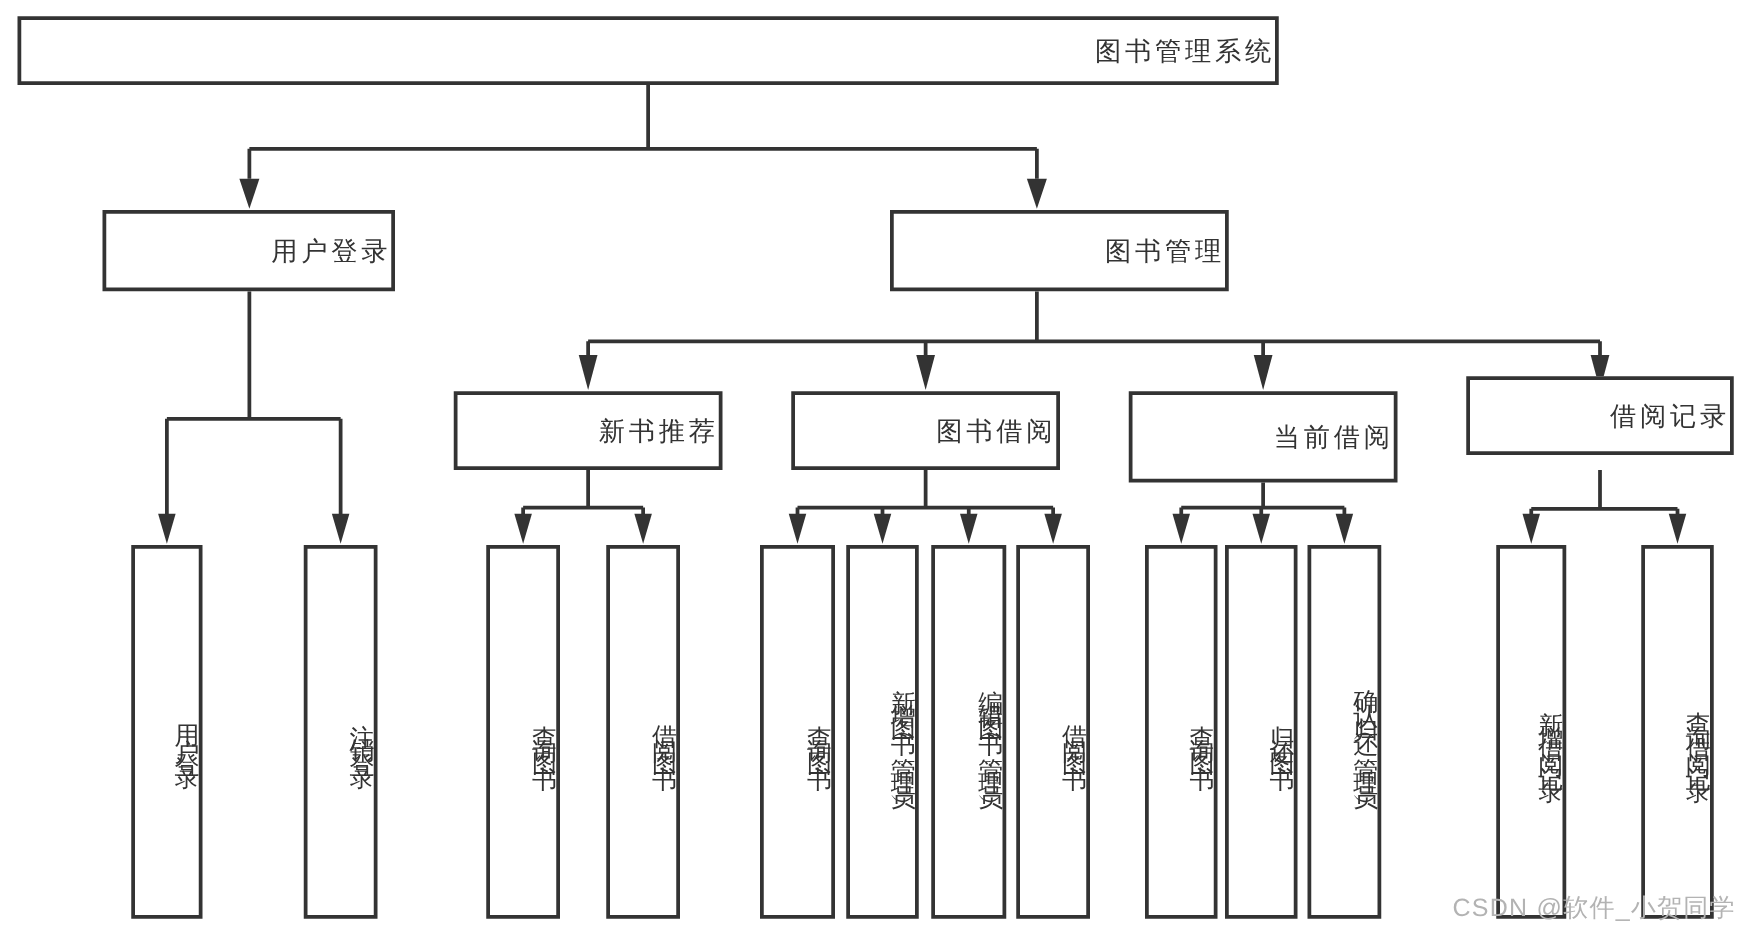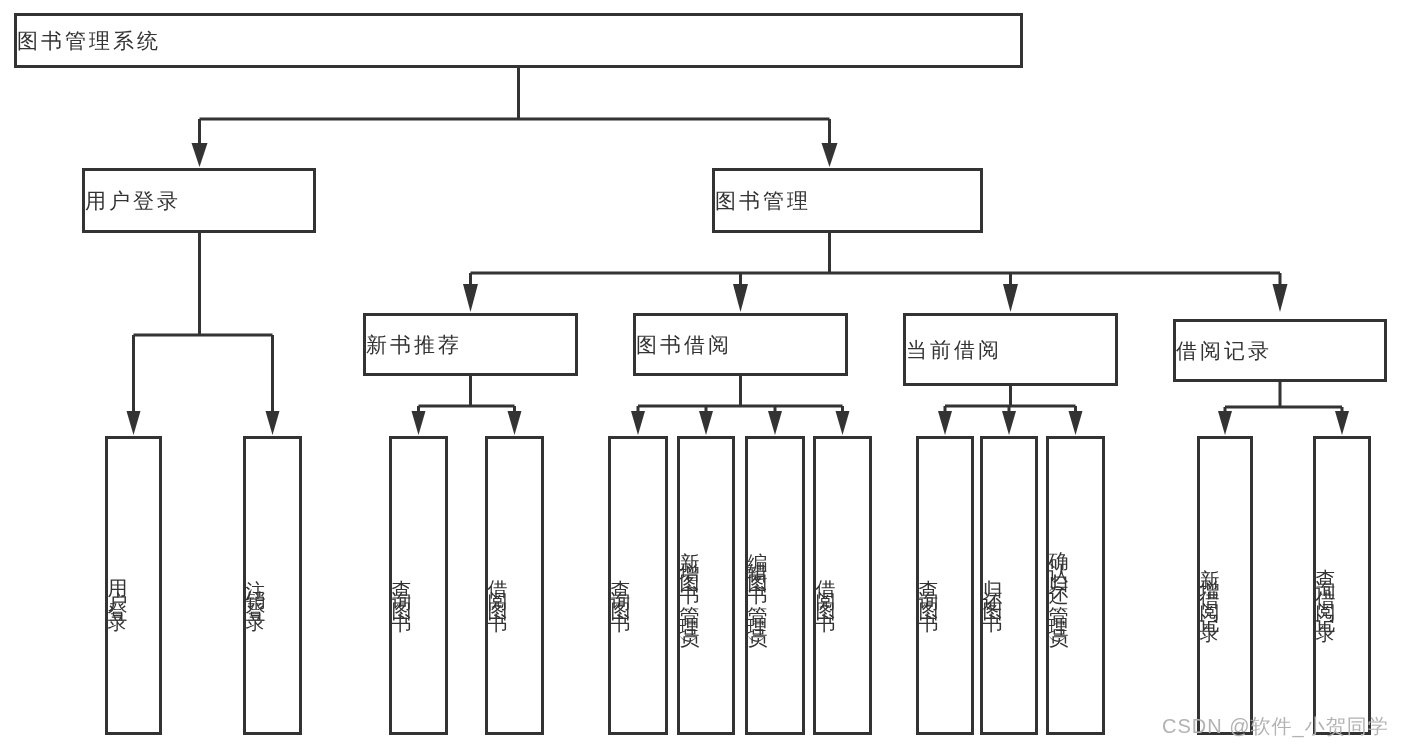--- a/index.html
+++ b/index.html
@@ -2,21 +2,21 @@
 <html><head>
 <meta charset="utf-8">
 <style>
   html,body{margin:0;padding:0;background:#fff;}
   body{font-family:"Liberation Sans","DejaVu Sans",sans-serif;color:#333;}
   .canvas{position:relative;width:1405px;height:747px;background:#fff;overflow:hidden;}
   .connectors{position:absolute;left:0;top:0;width:1405px;height:747px;}
   .connectors path{fill:none;stroke:var(--line,#333);stroke-width:3;}
   .connectors polygon{fill:var(--line,#333);stroke:none;}
   .box{position:absolute;background:#fff;border:3px solid var(--line,#333);box-sizing:border-box;
-       display:flex;align-items:center;justify-content:flex-start;}
+       display:flex;align-items:center;justify-content:flex-end;}
   .hlbl{font-size:21px;letter-spacing:3px;white-space:nowrap;color:var(--text,#333);}
   .vlbl{writing-mode:vertical-rl;text-orientation:mixed;font-size:20px;line-height:1;
         letter-spacing:11px;color:var(--text,#333);}
   .watermark{position:absolute;left:1162px;top:713px;font-size:20px;letter-spacing:1px;
              color:var(--watermark,#b3b3b3);white-space:nowrap;z-index:5;}
 </style>
 </head>
 <body style="--line: #333333; --text: #333333; --watermark: #b3b3b3;">
 
 <div class="canvas">
@@ -77,21 +77,21 @@
 
   <div class="box" style="left:633px;top:313px;width:215px;height:63px;">
     <span class="hlbl">图书借阅</span>
   </div>
   <div class="box" style="left:363px;top:313px;width:215px;height:63px;">
     <span class="hlbl">新书推荐</span>
   </div>
   <div class="box" style="left:903px;top:313px;width:215px;height:73px;">
     <span class="hlbl">当前借阅</span>
   </div>
-  <div class="box" style="left:1173px;top:319px;width:214px;height:63px;">
+  <div class="box" style="left:1173px;top:301px;width:214px;height:63px;">
     <span class="hlbl">借阅记录</span>
   </div>
 
   <div class="box" style="left:105px;top:436px;width:57px;height:299px;">
     <span class="vlbl">用户登录</span>
   </div>
   <div class="box" style="left:243px;top:436px;width:59px;height:299px;">
     <span class="vlbl">注销登录</span>
   </div>
 

